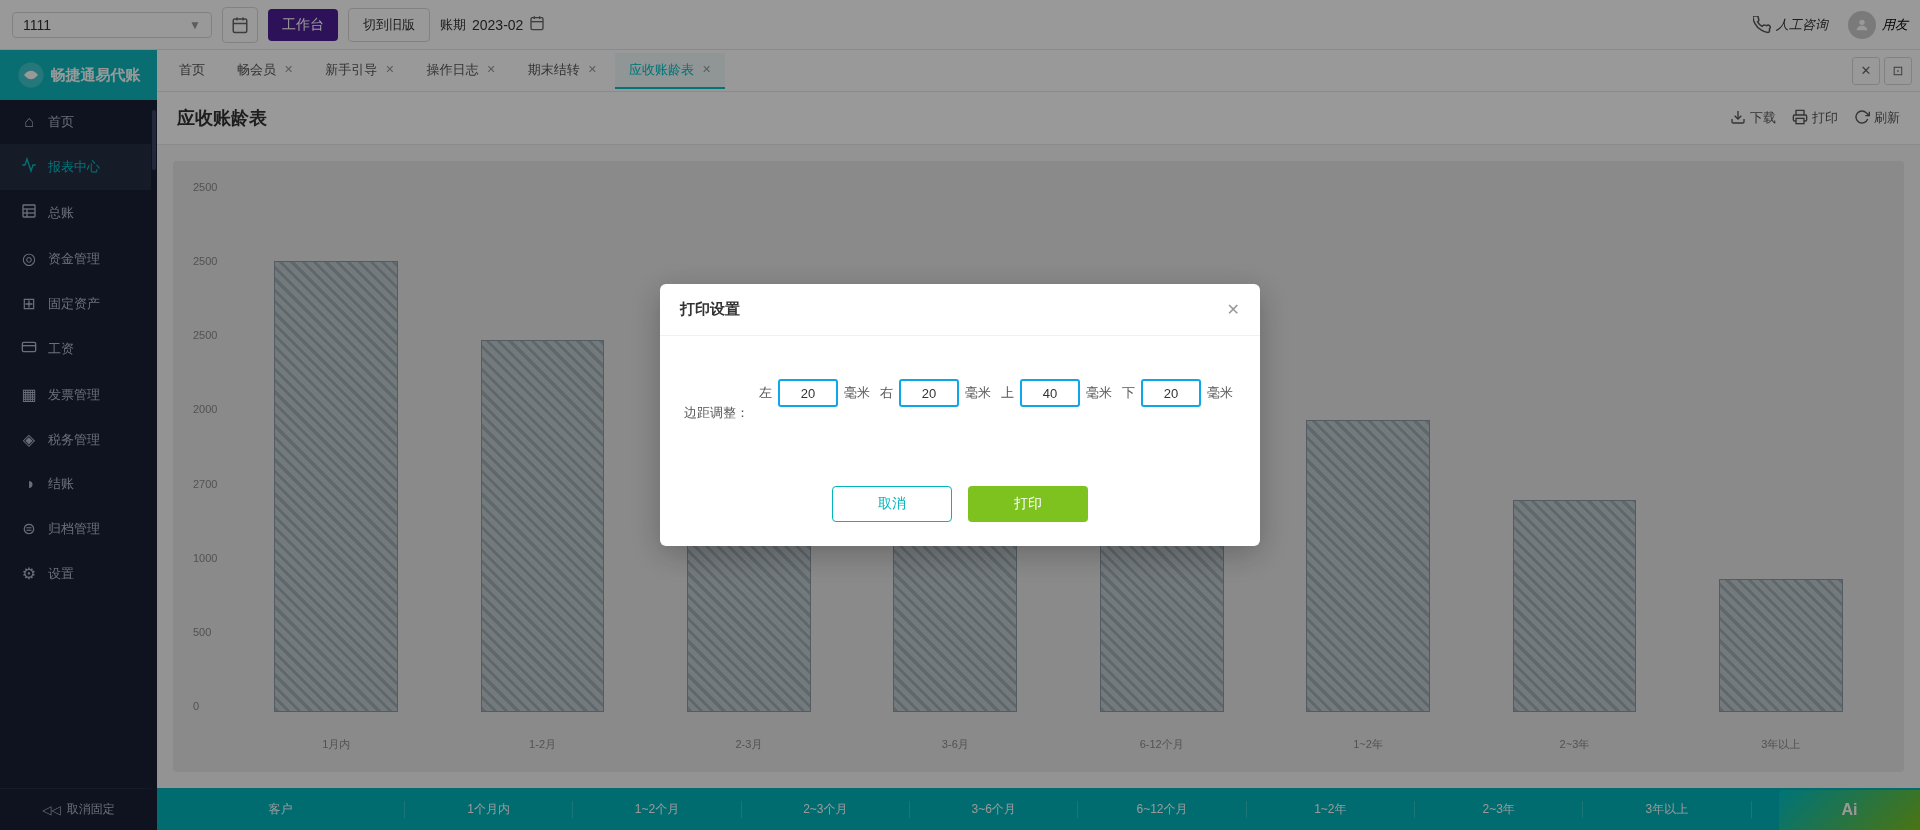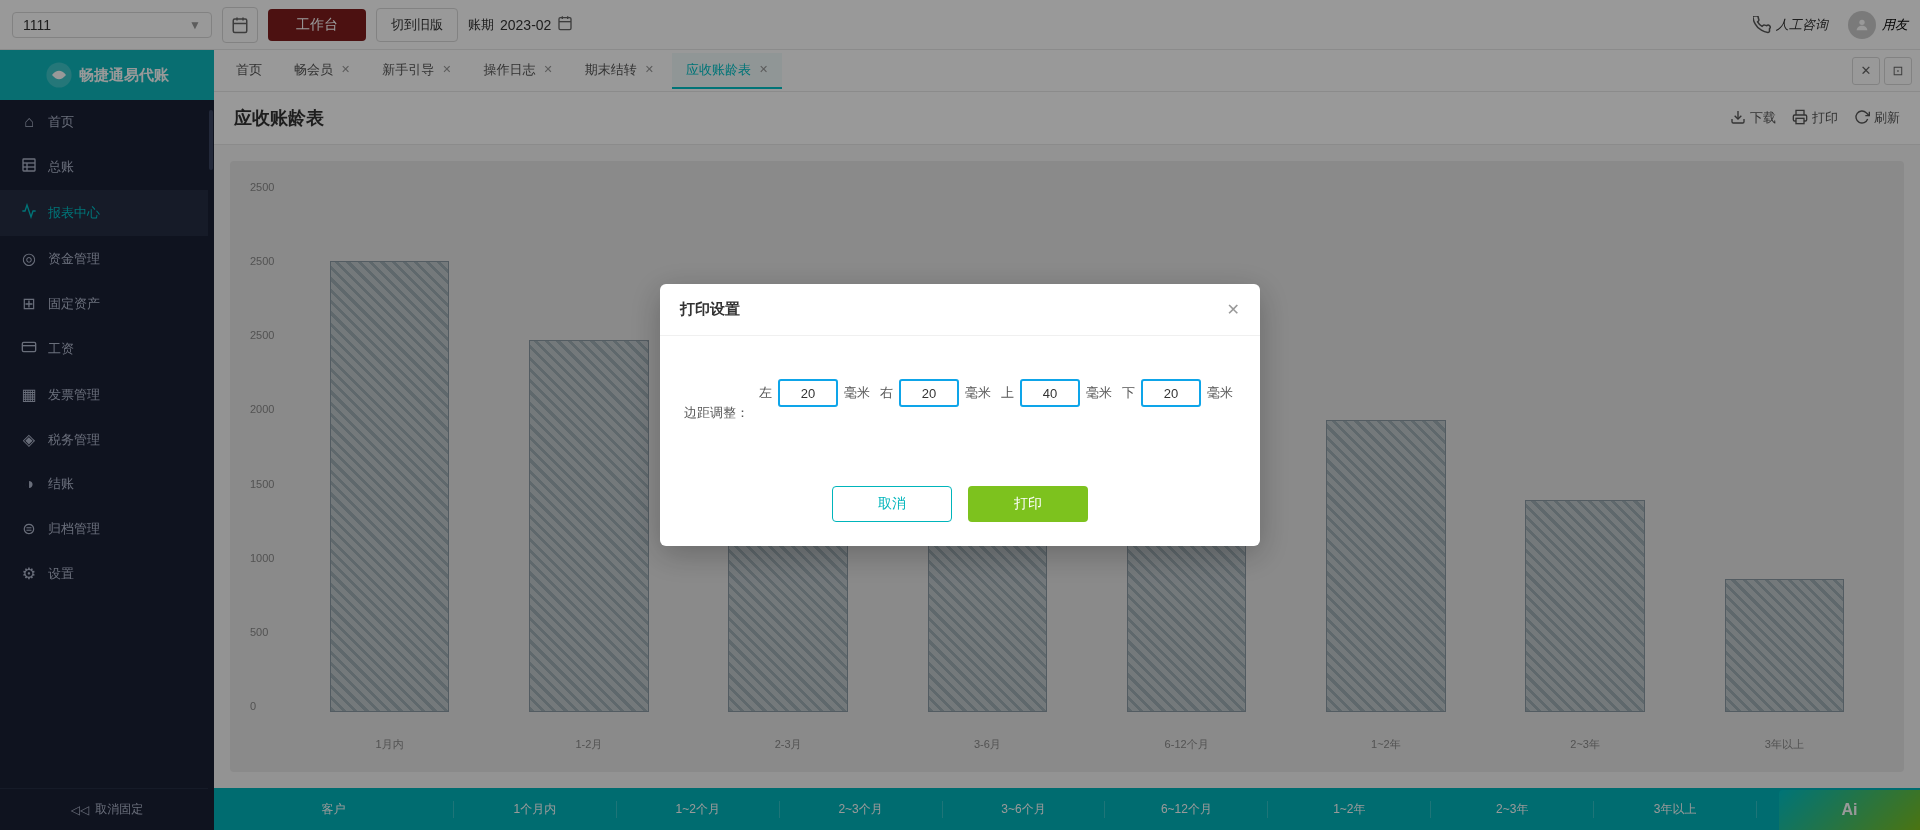--- a/index.html
+++ b/index.html
@@ -18,40 +18,40 @@
       border-radius: 4px; padding: 4px 10px; cursor: pointer;
       background: #fff;
     }
     .company-name { font-size: 14px; color: #333; flex: 1; }
     .chevron-icon { color: #999; font-size: 12px; }
     .calendar-icon-btn {
       width: 36px; height: 36px; display: flex; align-items: center; justify-content: center;
       border: 1px solid #d9d9d9; border-radius: 4px; cursor: pointer; color: #666;
     }
     .workbench-btn {
-      background: #7f1d1d; color: #fff; border: none; border-radius: 4px;
-      padding: 7px 28px; font-size: 14px; cursor: pointer;
+      background: #4c1d95; color: #fff; border: none; border-radius: 4px;
+      padding: 7px 14px; font-size: 14px; cursor: pointer;
     }
     .switch-old-btn {
       background: #fff; color: #333; border: 1px solid #d9d9d9; border-radius: 4px;
       padding: 7px 14px; font-size: 13px; cursor: pointer;
     }
     .period-area { display: flex; align-items: center; gap: 6px; color: #333; font-size: 13px; }
     .period-value { font-size: 14px; font-weight: 500; }
     .header-right { margin-left: auto; display: flex; align-items: center; gap: 20px; font-style: italic; }
     .consult-btn { display: flex; align-items: center; gap: 5px; color: #333; font-size: 13px; cursor: pointer; }
     .user-area { display: flex; align-items: center; gap: 6px; cursor: pointer; }
     .user-avatar { width: 28px; height: 28px; border-radius: 50%; background: #ccc; display: flex; align-items: center; justify-content: center; color: #fff; font-size: 12px; }
 
     
     .main-layout { display: flex; height: 780px; }
 
     
     .sidebar {
-      width: 214px; background: #1a2035; flex-shrink: 0;
+      width: 157px; background: #1a2035; flex-shrink: 0;
       display: flex; flex-direction: column;
       overflow: hidden; position: relative;
     }
     .sidebar-logo {
       height: 50px; display: flex; align-items: center; justify-content: center;
       background: #0eb8bd; color: #fff; font-size: 15px; font-weight: bold; gap: 6px;
     }
     .sidebar-logo-icon { width: 28px; height: 28px; }
     .sidebar-scroll { flex: 1; overflow-y: auto; overflow-x: hidden; }
     .sidebar-scroll::-webkit-scrollbar { width: 4px; }
@@ -269,38 +269,38 @@
         <circle cx="20" cy="20" r="18" fill="rgba(255,255,255,0.2)"></circle>
         <path d="M10 20 Q20 8 30 20 Q20 32 10 20Z" fill="#fff"></path>
       </svg>
       <span>畅捷通易代账</span>
     </div>
     <div class="sidebar-scroll">
       <div class="sidebar-item">
         <span class="nav-icon">⌂</span>
         <span>首页</span>
       </div>
+      <div class="sidebar-item active">
+        <span class="nav-icon">
+          <svg width="16" height="16" viewBox="0 0 24 24" fill="none" stroke="#00c2c7" stroke-width="2">
+              <polyline points="22 12 18 12 15 21 9 3 6 12 2 12"></polyline>
+            </svg>
+        </span>
+        <span style="color:#00c2c7">报表中心</span>
+      </div>
       <div class="sidebar-item">
         <span class="nav-icon">
           <svg width="16" height="16" viewBox="0 0 24 24" fill="none" stroke="#b0b8cc" stroke-width="2">
               <rect x="3" y="3" width="18" height="18" rx="1"></rect>
               <line x1="3" y1="9" x2="21" y2="9"></line>
               <line x1="3" y1="15" x2="21" y2="15"></line>
               <line x1="9" y1="9" x2="9" y2="21"></line>
             </svg>
         </span>
         <span>总账</span>
-      </div>
-      <div class="sidebar-item active">
-        <span class="nav-icon">
-          <svg width="16" height="16" viewBox="0 0 24 24" fill="none" stroke="#00c2c7" stroke-width="2">
-              <polyline points="22 12 18 12 15 21 9 3 6 12 2 12"></polyline>
-            </svg>
-        </span>
-        <span style="color:#00c2c7">报表中心</span>
       </div>
       <div class="sidebar-item">
         <span class="nav-icon">◎</span>
         <span>资金管理</span>
       </div>
       <div class="sidebar-item">
         <span class="nav-icon">⊞</span>
         <span>固定资产</span>
       </div>
       <div class="sidebar-item">
@@ -410,21 +410,21 @@
           </div>
         </div>
       </div>
 
       <div class="chart-area">
         <div class="chart-container">
           <div class="y-axis-labels">
             <span>0</span>
             <span>500</span>
             <span>1000</span>
-            <span>1500</span>
+            <span>2700</span>
             <span>2000</span>
             <span>2500</span>
             <span>2500</span>
             <span>2500</span>
           </div>
           <div class="bars-area">
             <div class="bar-group">
               <div class="bar" style="height:85%"></div>
             </div>
             <div class="bar-group">

